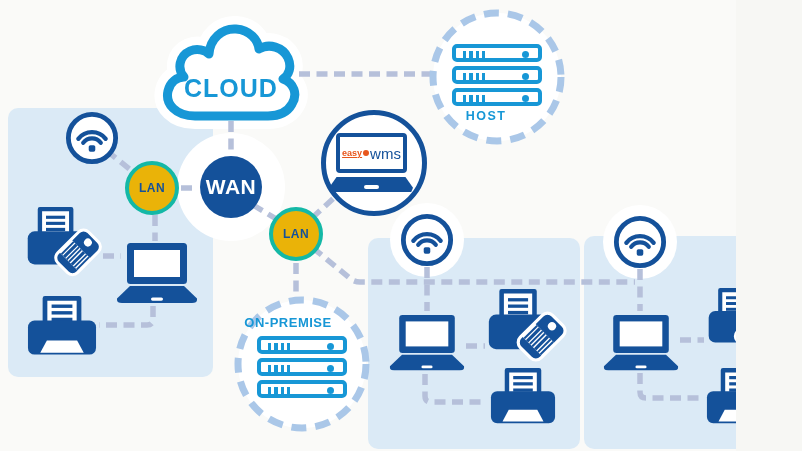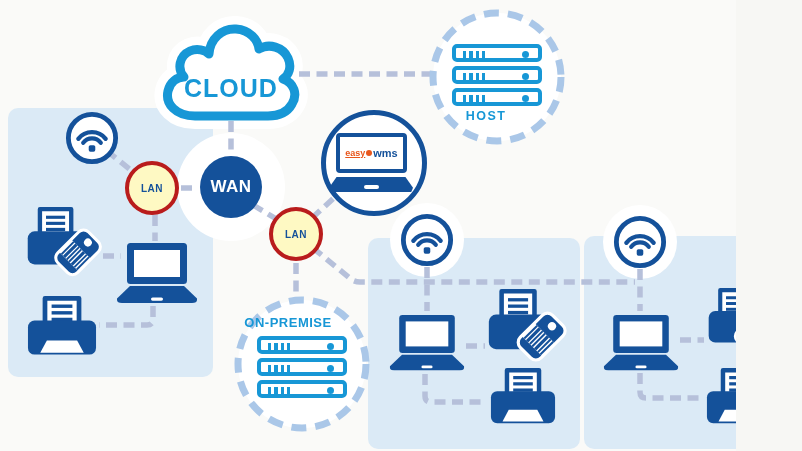--- a/index.html
+++ b/index.html
@@ -2,28 +2,28 @@
 <html><head>
 <meta charset="utf-8">
 <style>
   html,body{margin:0;padding:0;background:#f7f7f4;font-family:"Liberation Sans",sans-serif;}
   .stage{position:relative;width:736px;height:451px;background:#fafaf8;overflow:hidden;}
   .panel{position:absolute;background:#dbeaf6;border-radius:10px;}
   #wires{position:absolute;left:0;top:0;z-index:2;}
   .icon{position:absolute;z-index:3;}
   .lbl{position:absolute;z-index:4;font-weight:bold;text-align:center;color:#1797d6;letter-spacing:1px;}
   .node{position:absolute;z-index:3;border-radius:50%;display:flex;align-items:center;justify-content:center;font-weight:bold;box-sizing:border-box;}
-  .wan{background:#14519a;color:#ffffff;font-size:17px;letter-spacing:.5px;}
-  .lan{background:#fef9c3;border:4px solid #b91c1c;color:#14519a;font-size:10px;letter-spacing:.5px;}
+  .wan{background:#14519a;color:#ffffff;font-size:21px;letter-spacing:.5px;}
+  .lan{background:#eab308;border:4px solid #14b8a6;color:#14519a;font-size:12px;letter-spacing:.5px;}
   .wms-circle{position:absolute;z-index:3;border-radius:50%;background:#ffffff;border:5px solid #14519a;box-sizing:border-box;}
   .wms-screen{position:absolute;z-index:4;background:#ffffff;border:4.5px solid #14519a;border-radius:4px;display:flex;align-items:center;justify-content:center;box-sizing:border-box;white-space:nowrap;}
   .wms-base{position:absolute;z-index:4;background:#14519a;border-radius:2px;clip-path:polygon(9% 0,91% 0,100% 72%,98% 100%,2% 100%,0 72%);}
   .wms-notch{position:absolute;z-index:5;background:#ffffff;border-radius:2px;}
   .logo-easy{color:#e8561c;font-weight:bold;font-size:9px;letter-spacing:0;text-decoration:underline;}
-  .logo-wms{color:#14519a;font-weight:bold;font-size:11px;letter-spacing:0;}
+  .logo-wms{color:#14519a;font-weight:normal;font-size:15px;letter-spacing:0;}
   .logo-gear{display:inline-block;width:6px;height:6px;border-radius:50%;background:#e8561c;margin:0 1px;}
   .server{position:absolute;z-index:3;background:#ffffff;border:4px solid #1797d6;border-radius:5px;box-sizing:border-box;}
   .server .slats{position:absolute;left:7px;top:2.5px;width:26px;height:8px;background:repeating-linear-gradient(90deg,#1797d6 0 3.2px,transparent 3.2px 6.4px);}
   .server .dot{position:absolute;right:9px;top:2.5px;width:7px;height:7px;border-radius:50%;background:#1797d6;}
 </style>
 </head>
 <body>
 
 <svg width="0" height="0" style="position:absolute" aria-hidden="true">
   <defs>

